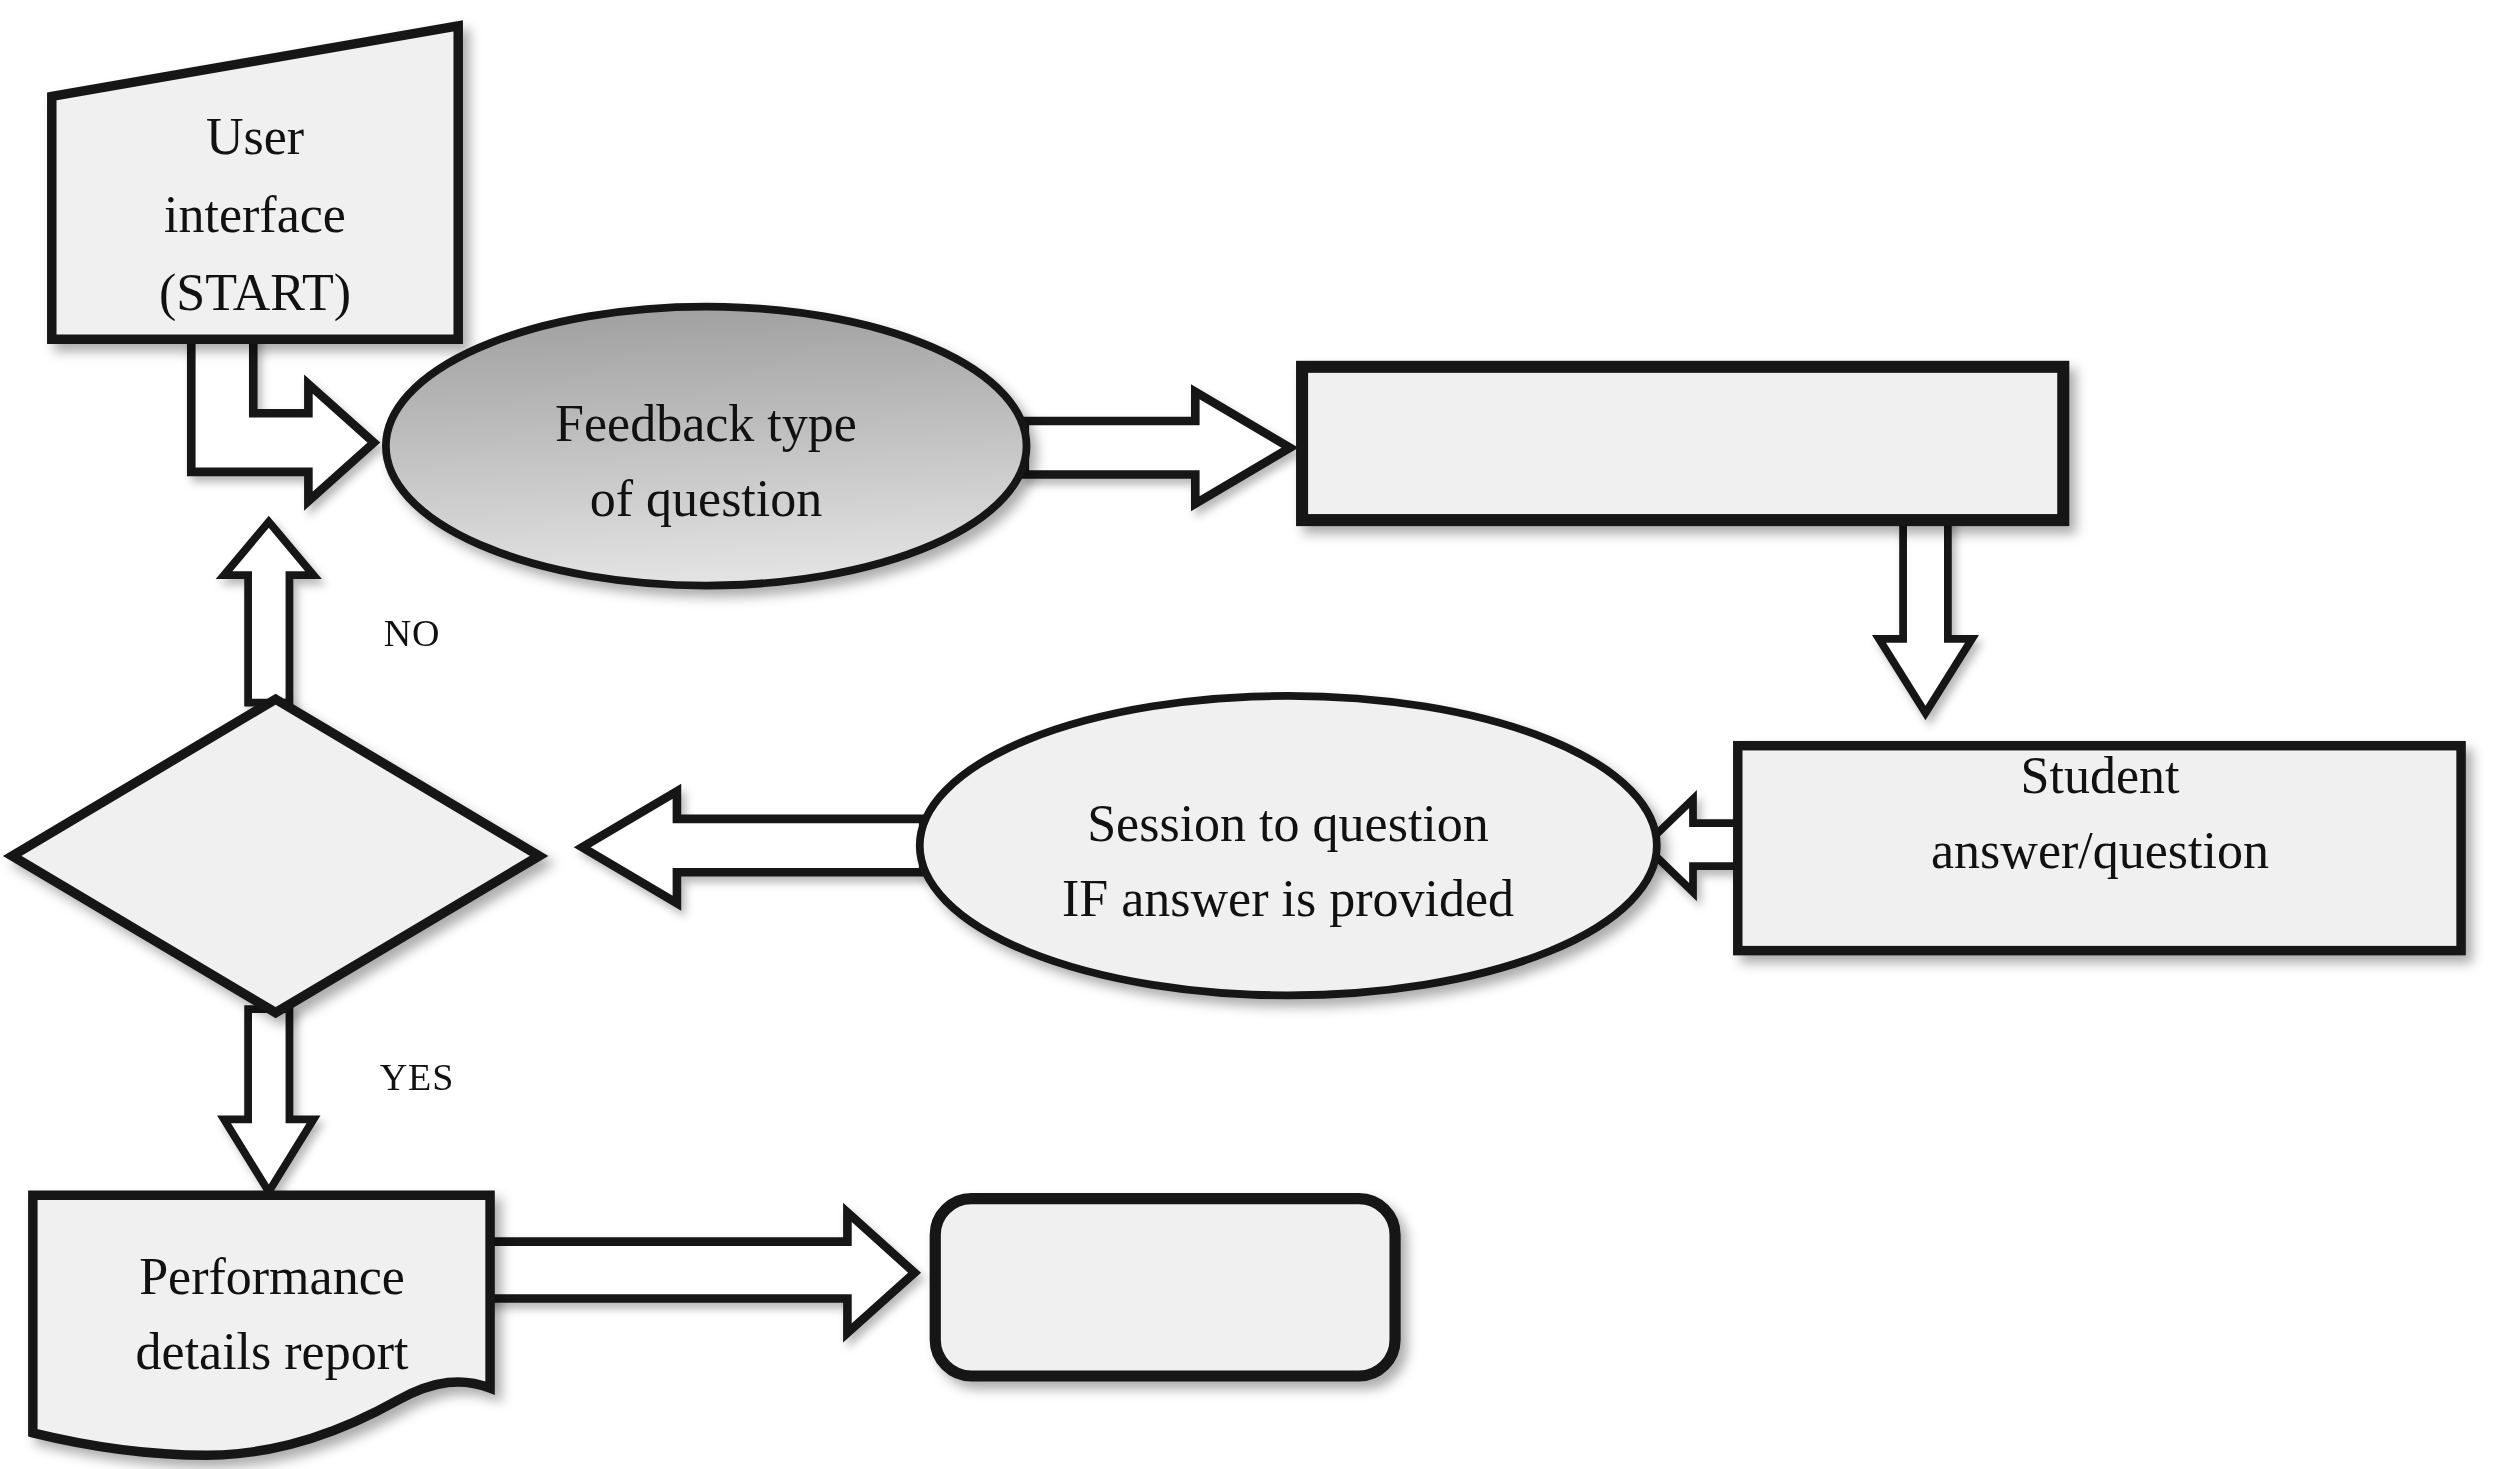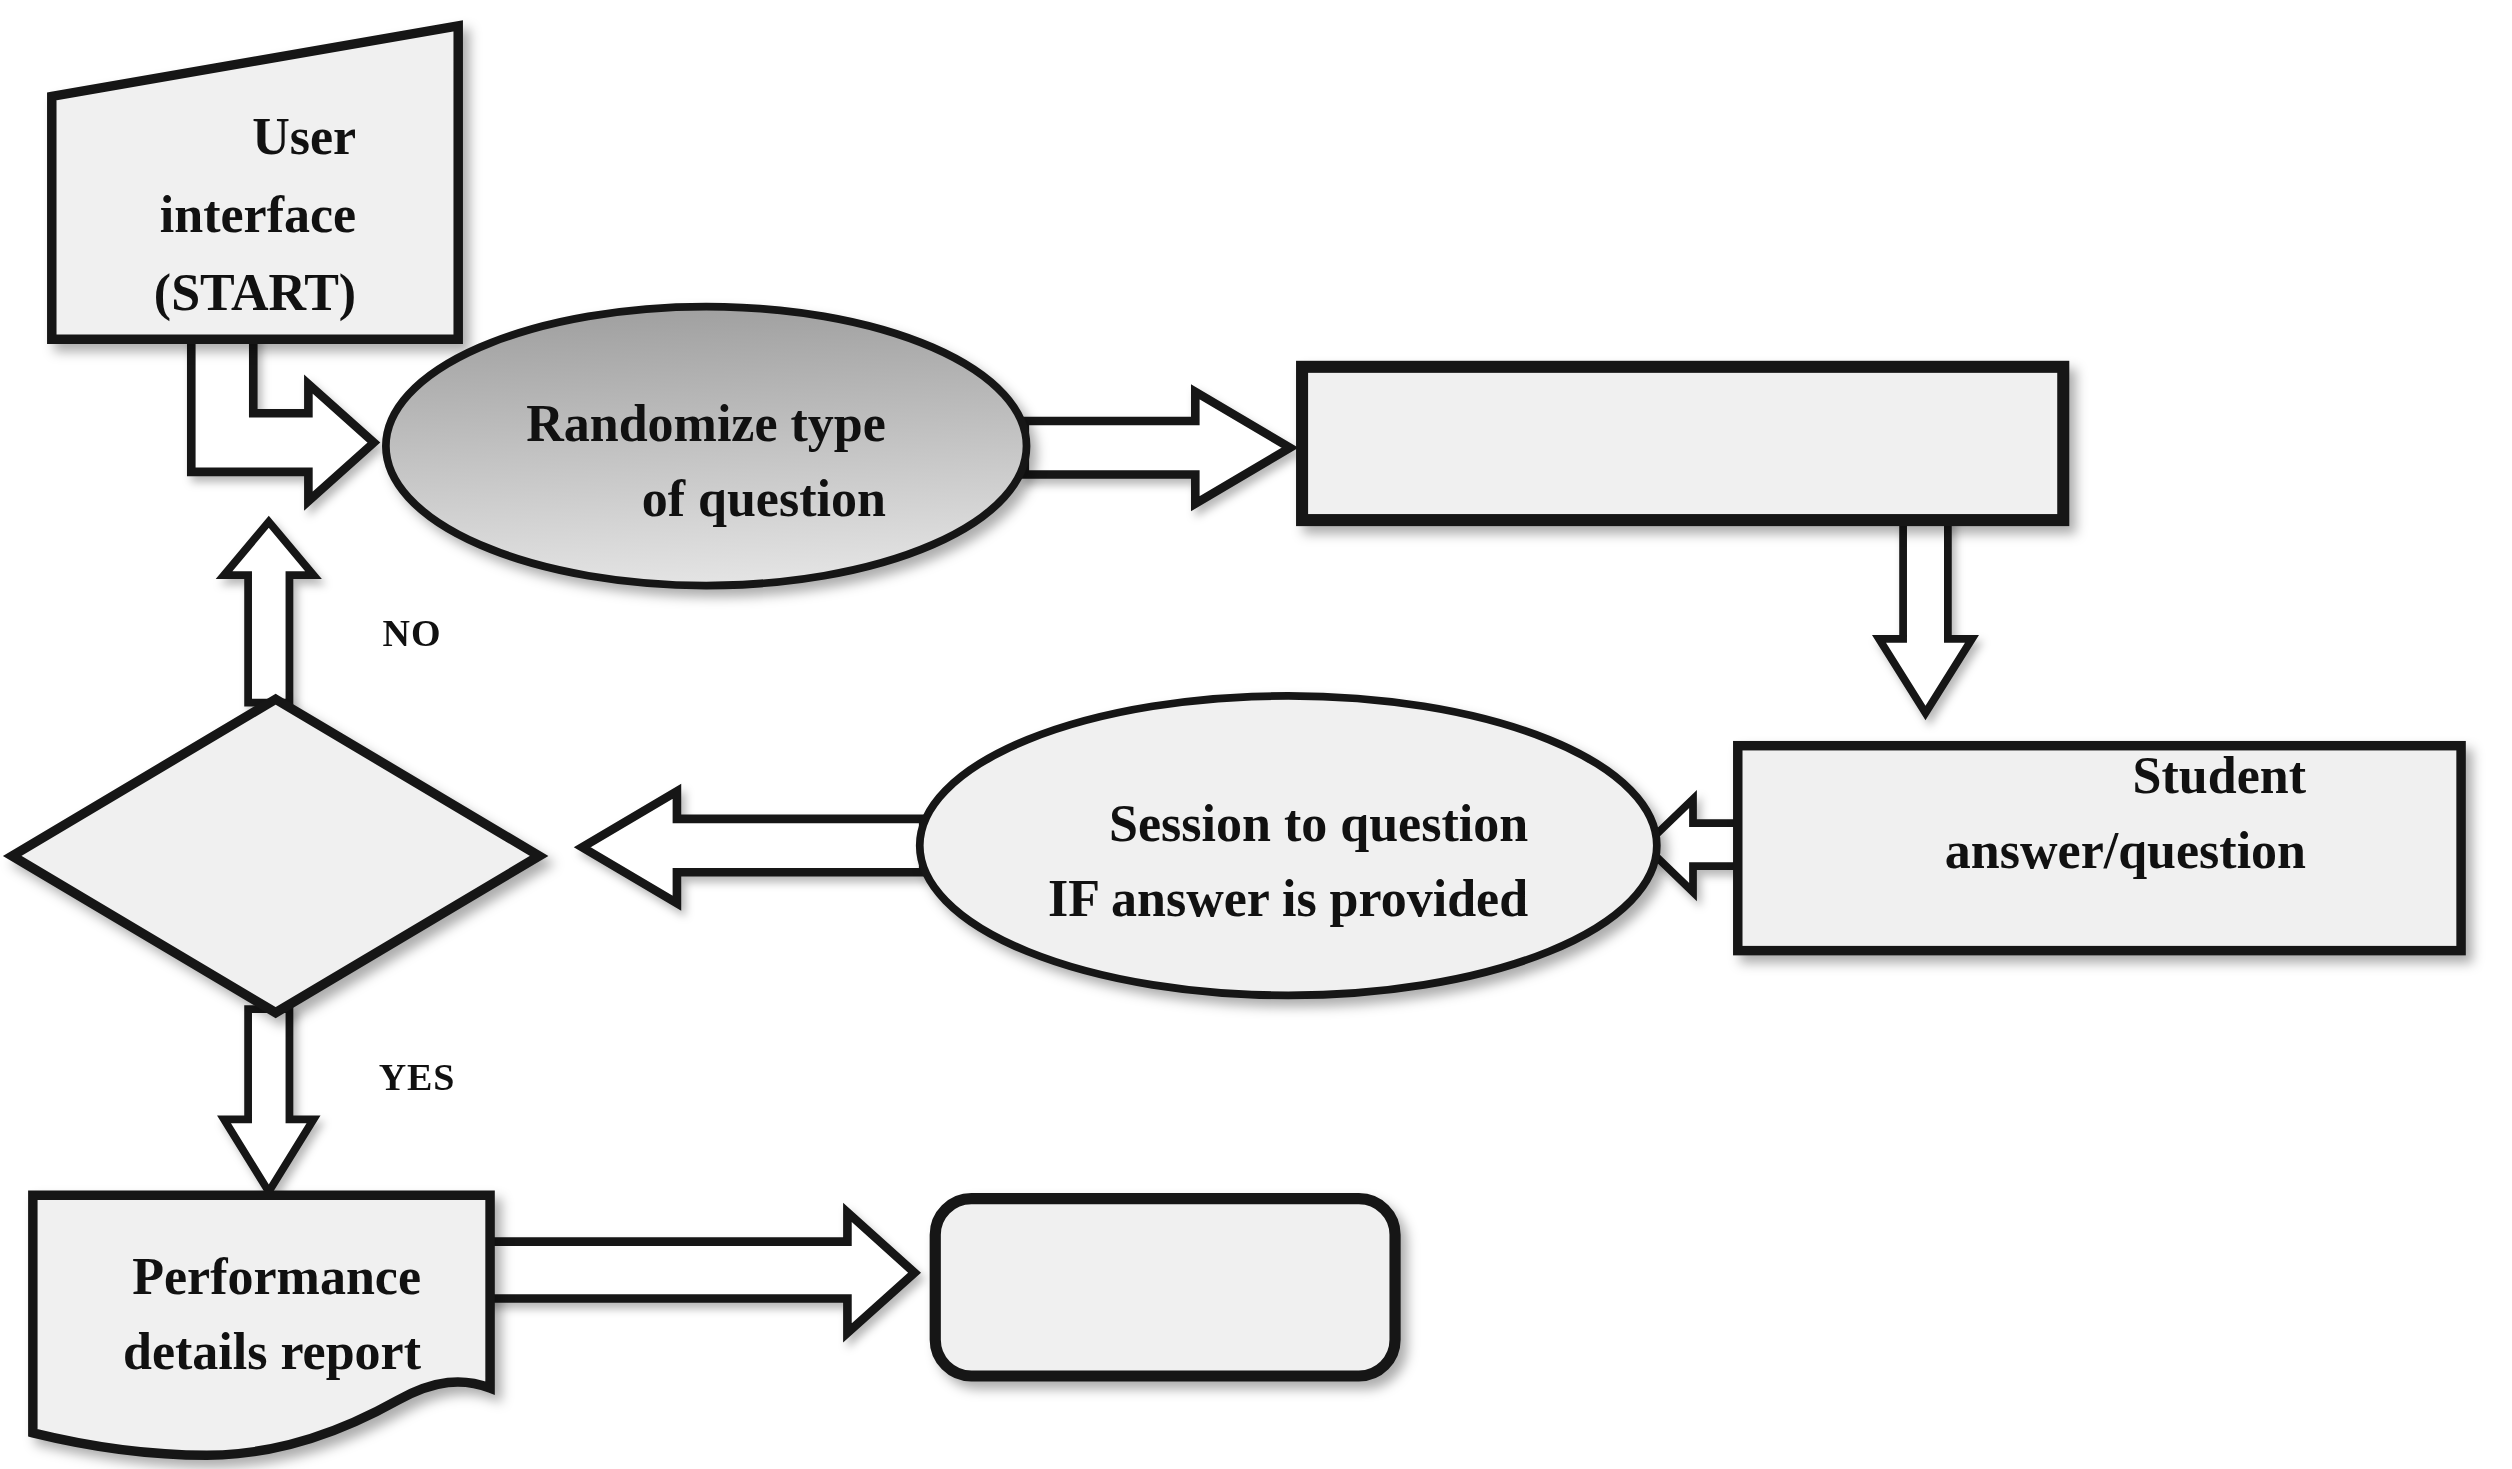--- a/index.html
+++ b/index.html
@@ -24,22 +24,22 @@
   .arrows{filter:drop-shadow(5px 7px 5px rgba(0,0,0,.28));}
   .node{fill:var(--node-fill);stroke:var(--node-border);}
   .grad-node{fill:url(#ellGrad);stroke:var(--node-border);}
   .arrow{fill:var(--arrow-fill);stroke:var(--node-border);stroke-linejoin:miter;}
   .g-top{stop-color:var(--g-top);}
   .g-bottom{stop-color:var(--g-bottom);}
   .lbl{
     position:absolute;
     transform:translate(-50%,-50%);
     color:var(--text);
-    font-weight:700;
-    text-align:right;
+    font-weight:400;
+    text-align:center;
     white-space:pre-line;
     line-height:1.45;
     font-size:52px;
   }
   .lbl-start{line-height:1.5;}
   .lbl-end{font-size:59px;}
   .lbl-edge{font-size:38px;letter-spacing:0.9px;}
 </style>
 </head>
 <body>
@@ -73,21 +73,21 @@
       <ellipse class="node" stroke-width="9" cx="1496" cy="982" rx="428" ry="174"></ellipse>
       <polygon class="node" stroke-width="11" points="320,812 626,994 320,1176 14,994"></polygon>
       <path class="node" stroke-width="11" d="M38,1388 L569,1388 L569,1612 C538,1600 505,1602 462,1626 C405,1658 330,1690 240,1690 C160,1690 95,1678 38,1664 Z"></path>
       <rect class="node" stroke-width="13" rx="42" ry="42" x="1086" y="1392" width="534" height="206"></rect>
     </g>
   </svg>
 
   <div class="lbl lbl-start" style="left:255px;top:215px;">User
 interface
 (START)</div>
-  <div class="lbl" style="left:706px;top:461px;">Randomize type
+  <div class="lbl" style="left:706px;top:461px;">Feedback type
 of question</div>
   <div class="lbl" style="left:2100px;top:813px;">Student answer/question</div>
   <div class="lbl" style="left:1288px;top:861px;">Session to question
 IF answer is provided</div>
   <div class="lbl" style="left:272px;top:1314px;">Performance
 details report</div>
 
   <div class="lbl lbl-edge" style="left:412px;top:634px;">NO</div>
   <div class="lbl lbl-edge" style="left:401px;top:1078px;margin-left:16px;">YES</div>
 

